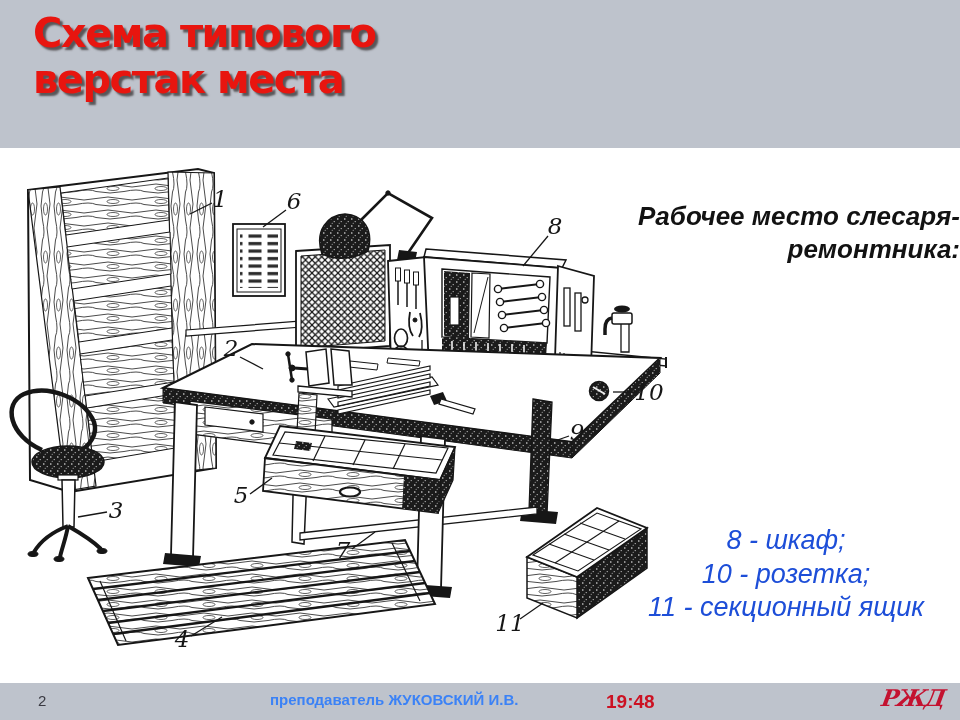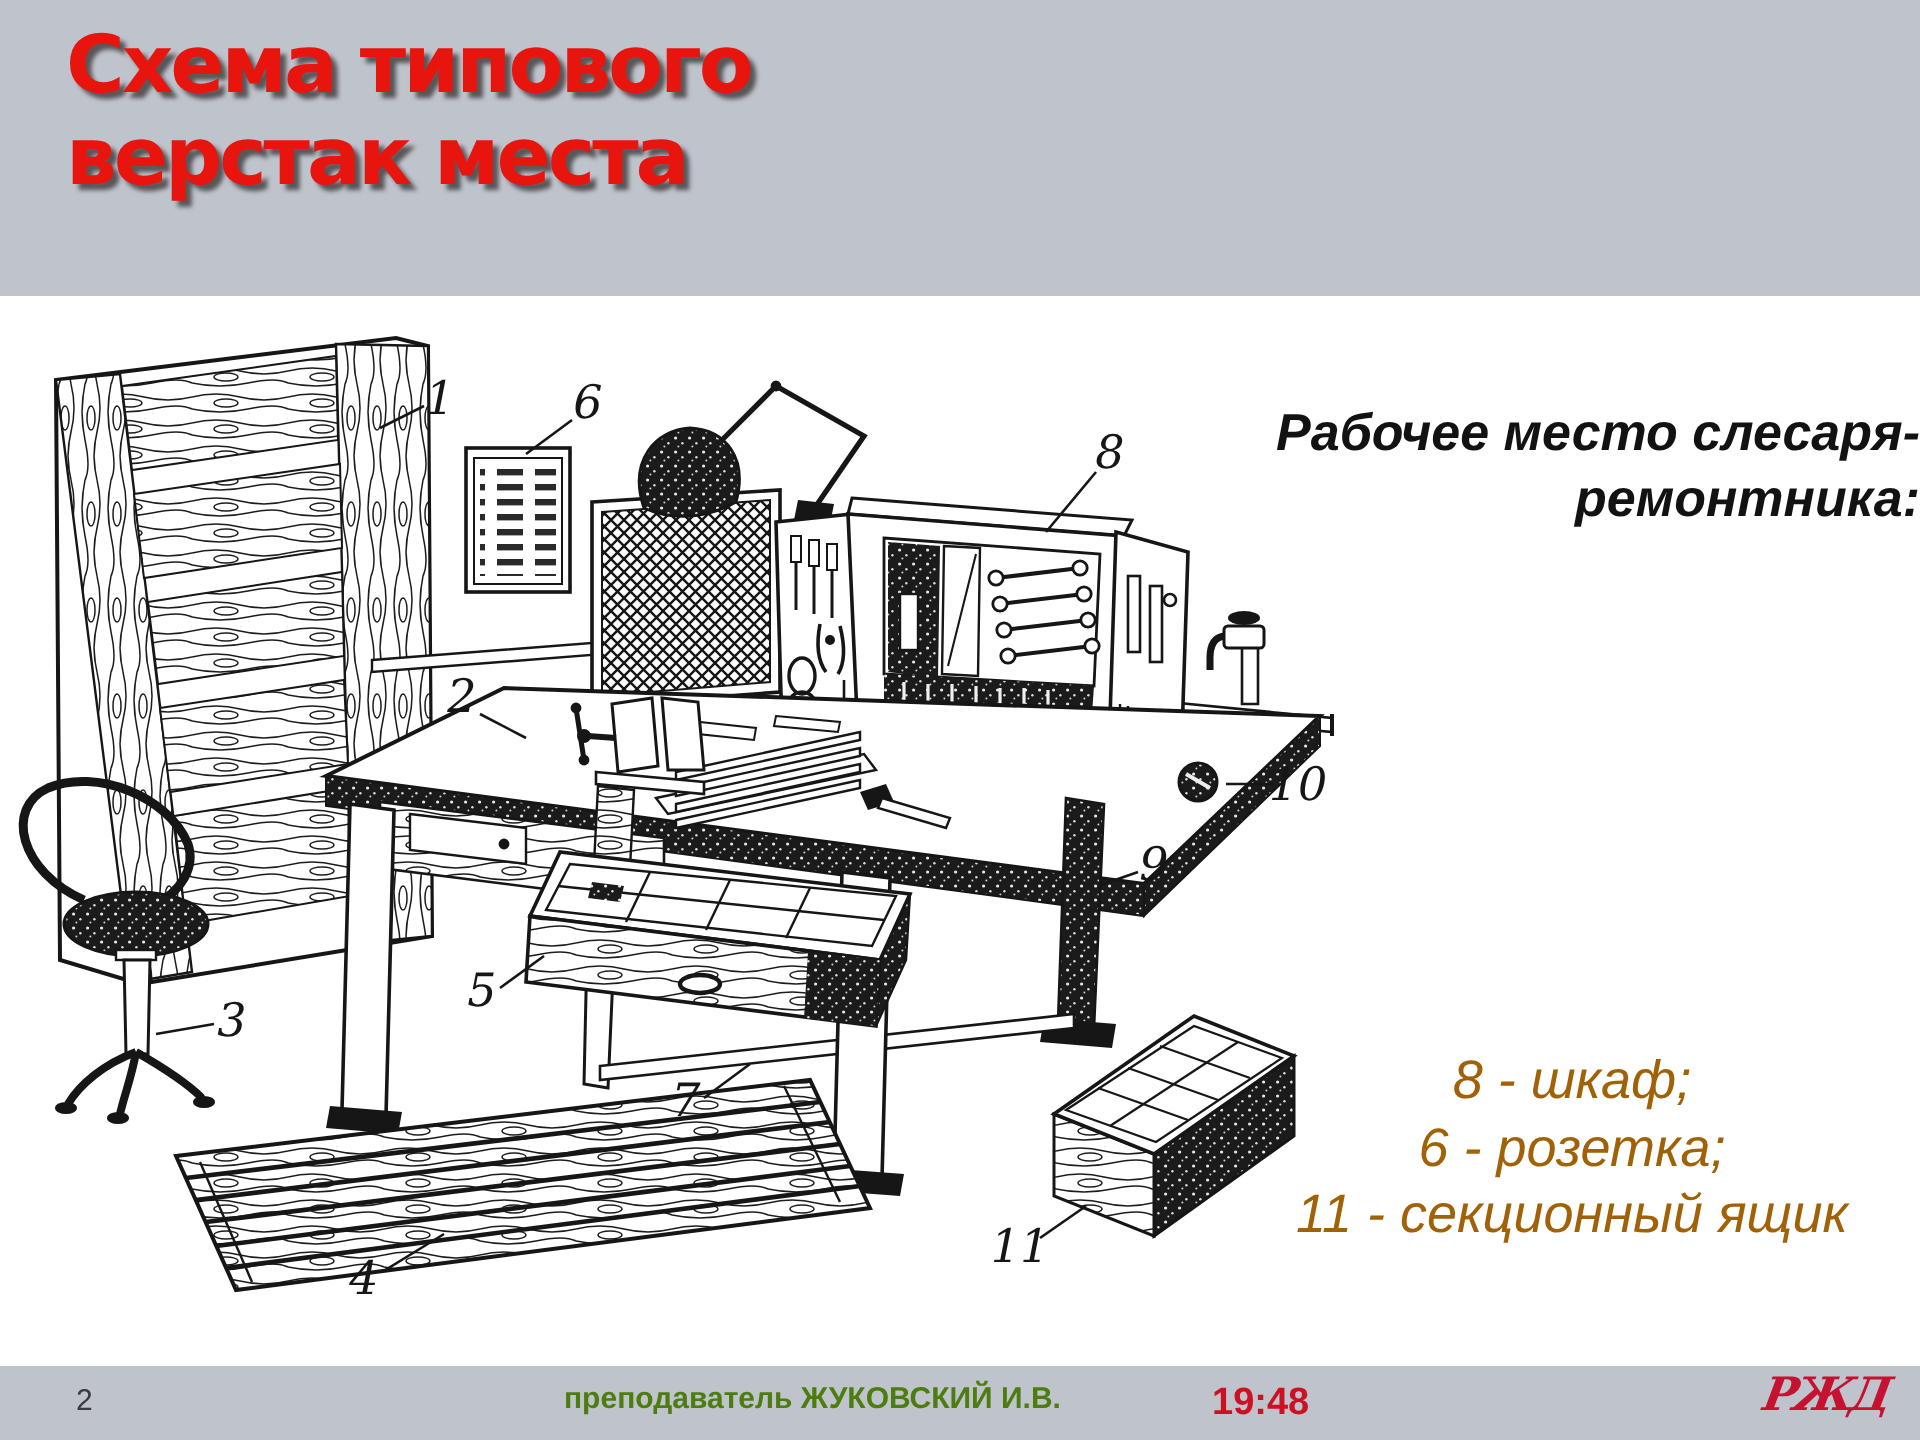--- a/index.html
+++ b/index.html
@@ -7,23 +7,23 @@
          font-family:"Liberation Sans",sans-serif;}
   .band-top{position:absolute;left:0;top:0;width:960px;height:148px;background:#bec3cc;}
   .band-bottom{position:absolute;left:0;top:683px;width:960px;height:37px;background:#bec3cc;}
   .title{position:absolute;left:33px;top:10px;
          font-family:"DejaVu Sans",sans-serif;font-weight:bold;font-size:40px;line-height:46px;
          letter-spacing:-1.5px;color:#e8150f;
          text-shadow:3px 3px 2px rgba(55,50,50,0.75);}
   .annotation{position:absolute;left:623px;top:200px;width:337px;text-align:right;
               font-style:italic;font-weight:bold;font-size:26px;line-height:33px;color:#121212;}
   .legend{position:absolute;left:612px;top:524px;width:348px;text-align:center;
-          font-style:italic;font-size:27px;line-height:33.5px;color:#a16207;}
+          font-style:italic;font-size:27px;line-height:33.5px;color:#1d4ed8;}
   .slide-num{position:absolute;left:38px;top:692px;font-size:15px;color:#3a3a42;}
-  .credit{position:absolute;left:270px;top:691px;font-size:15px;font-weight:bold;color:#4d7c0f;margin-left:12px;}
+  .credit{position:absolute;left:270px;top:691px;font-size:15px;font-weight:bold;color:#3b82f6;}
   .time{position:absolute;left:606px;top:691px;font-size:19px;font-weight:bold;color:#cc1122;}
   .logo{position:absolute;right:16px;top:684px;font-family:"DejaVu Serif",serif;
         font-size:23px;font-weight:bold;font-style:italic;color:#c41230;
         transform:skewX(-10deg);letter-spacing:-2px;}
   svg.diagram{position:absolute;left:0;top:148px;}
   svg.diagram text.callout{font-family:"DejaVu Serif",serif;font-style:italic;font-size:23px;fill:#161616;}
 </style>
 </head>
 <body>
 
@@ -303,21 +303,21 @@
     </g>
   </svg>
 
   <div class="annotation">
     <div>Рабочее место слесаря-</div>
     <div>ремонтника:</div>
   </div>
 
   <div class="legend">
     <div>8 - шкаф;</div>
-    <div>6 - розетка;</div>
+    <div>10 - розетка;</div>
     <div>11 - секционный ящик</div>
   </div>
 
   <div class="band-bottom"></div>
   <div class="slide-num">2</div>
   <div class="credit">преподаватель ЖУКОВСКИЙ И.В.</div>
   <div class="time">19:48</div>
   <div class="logo">РЖД</div>
 
 </div>

